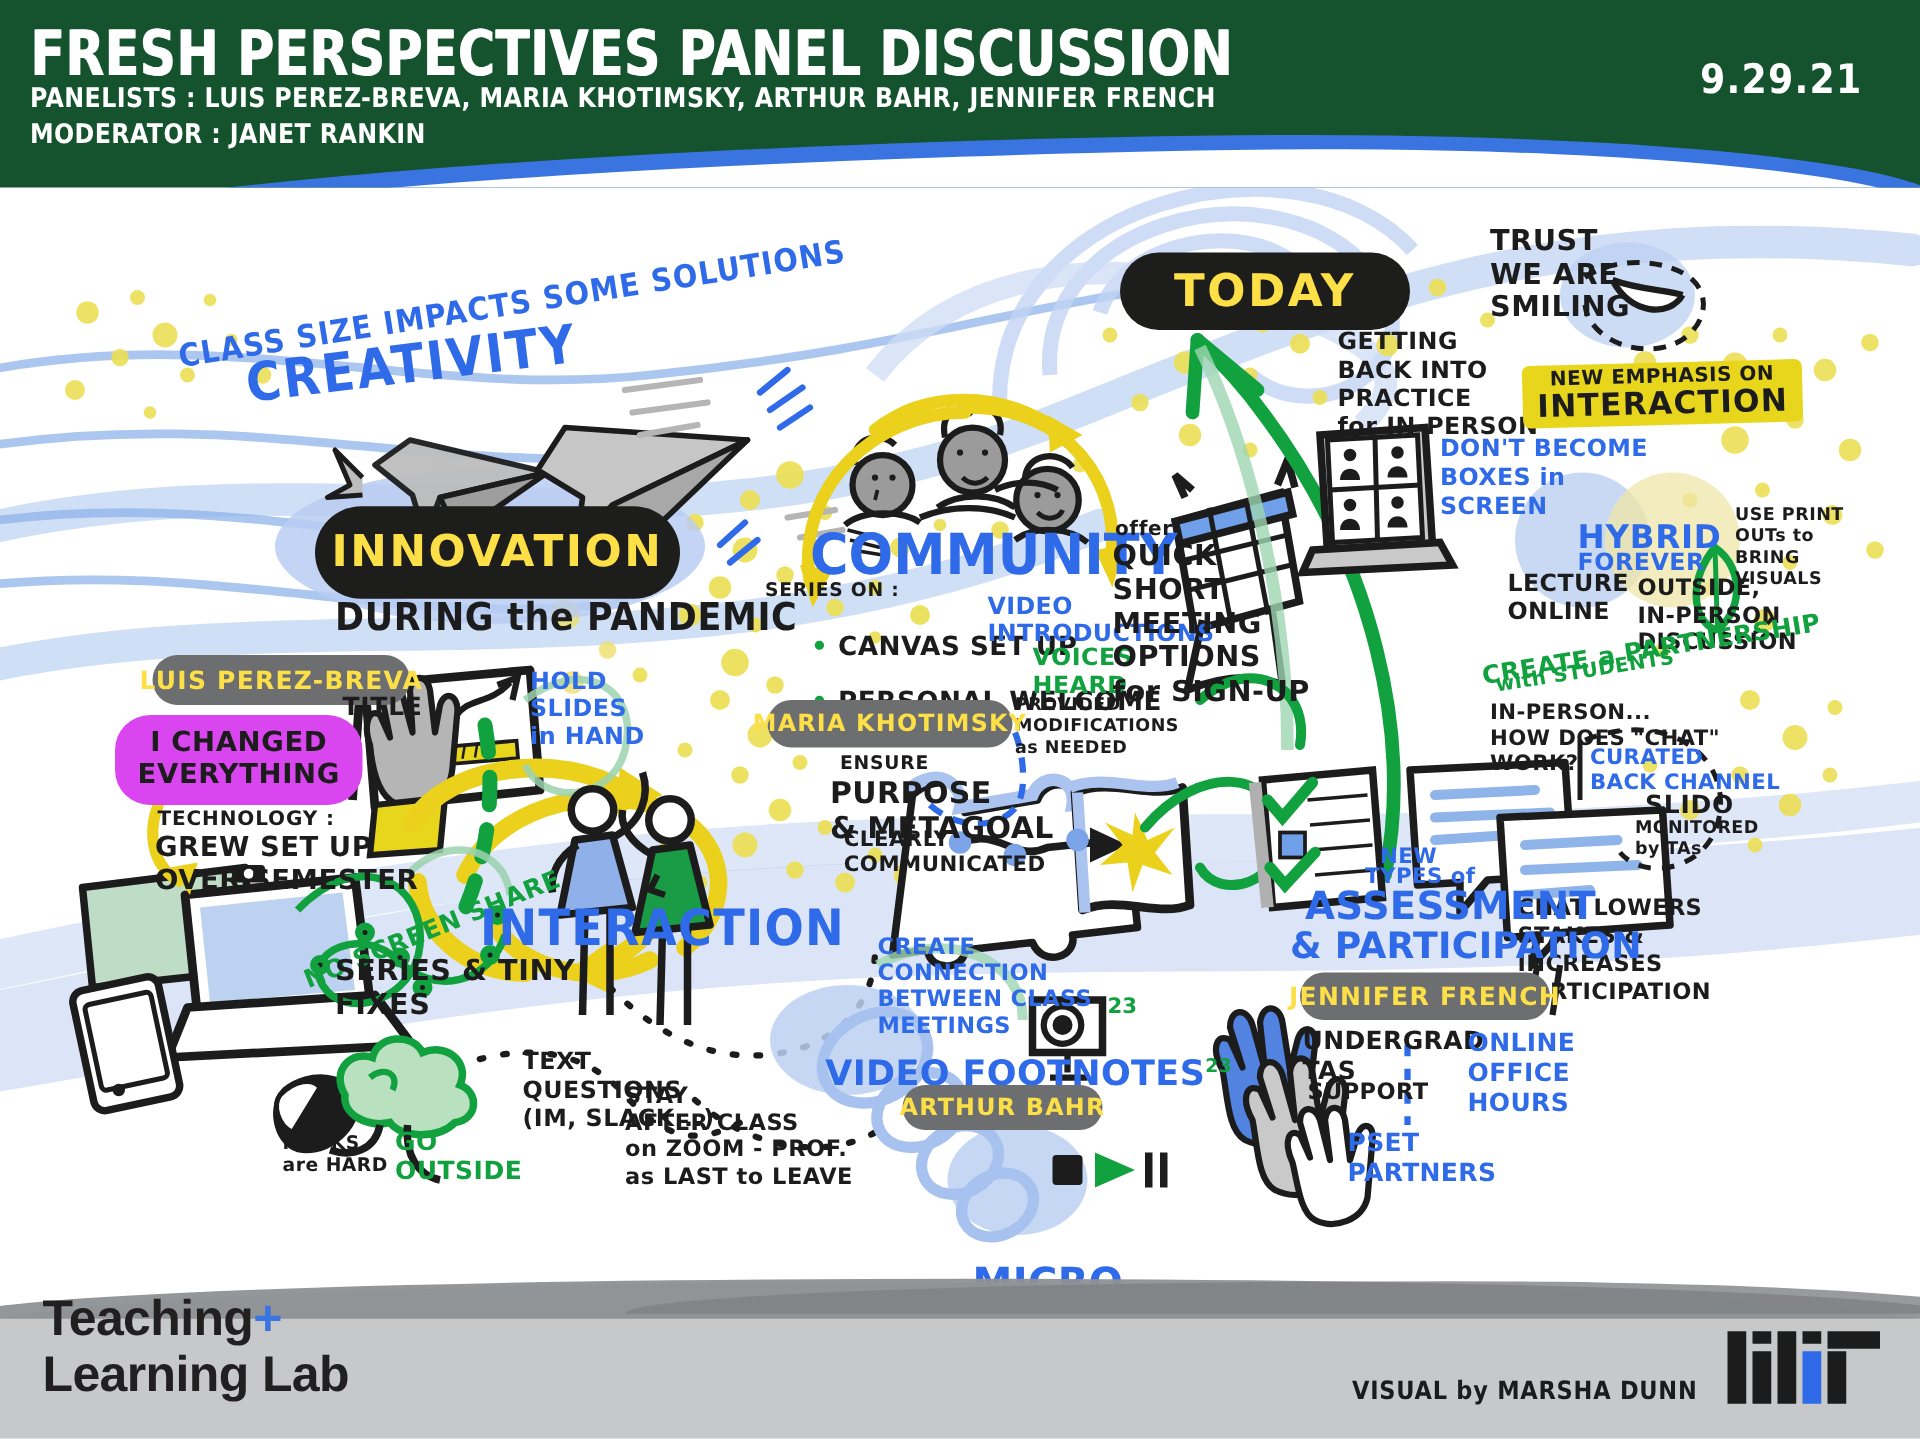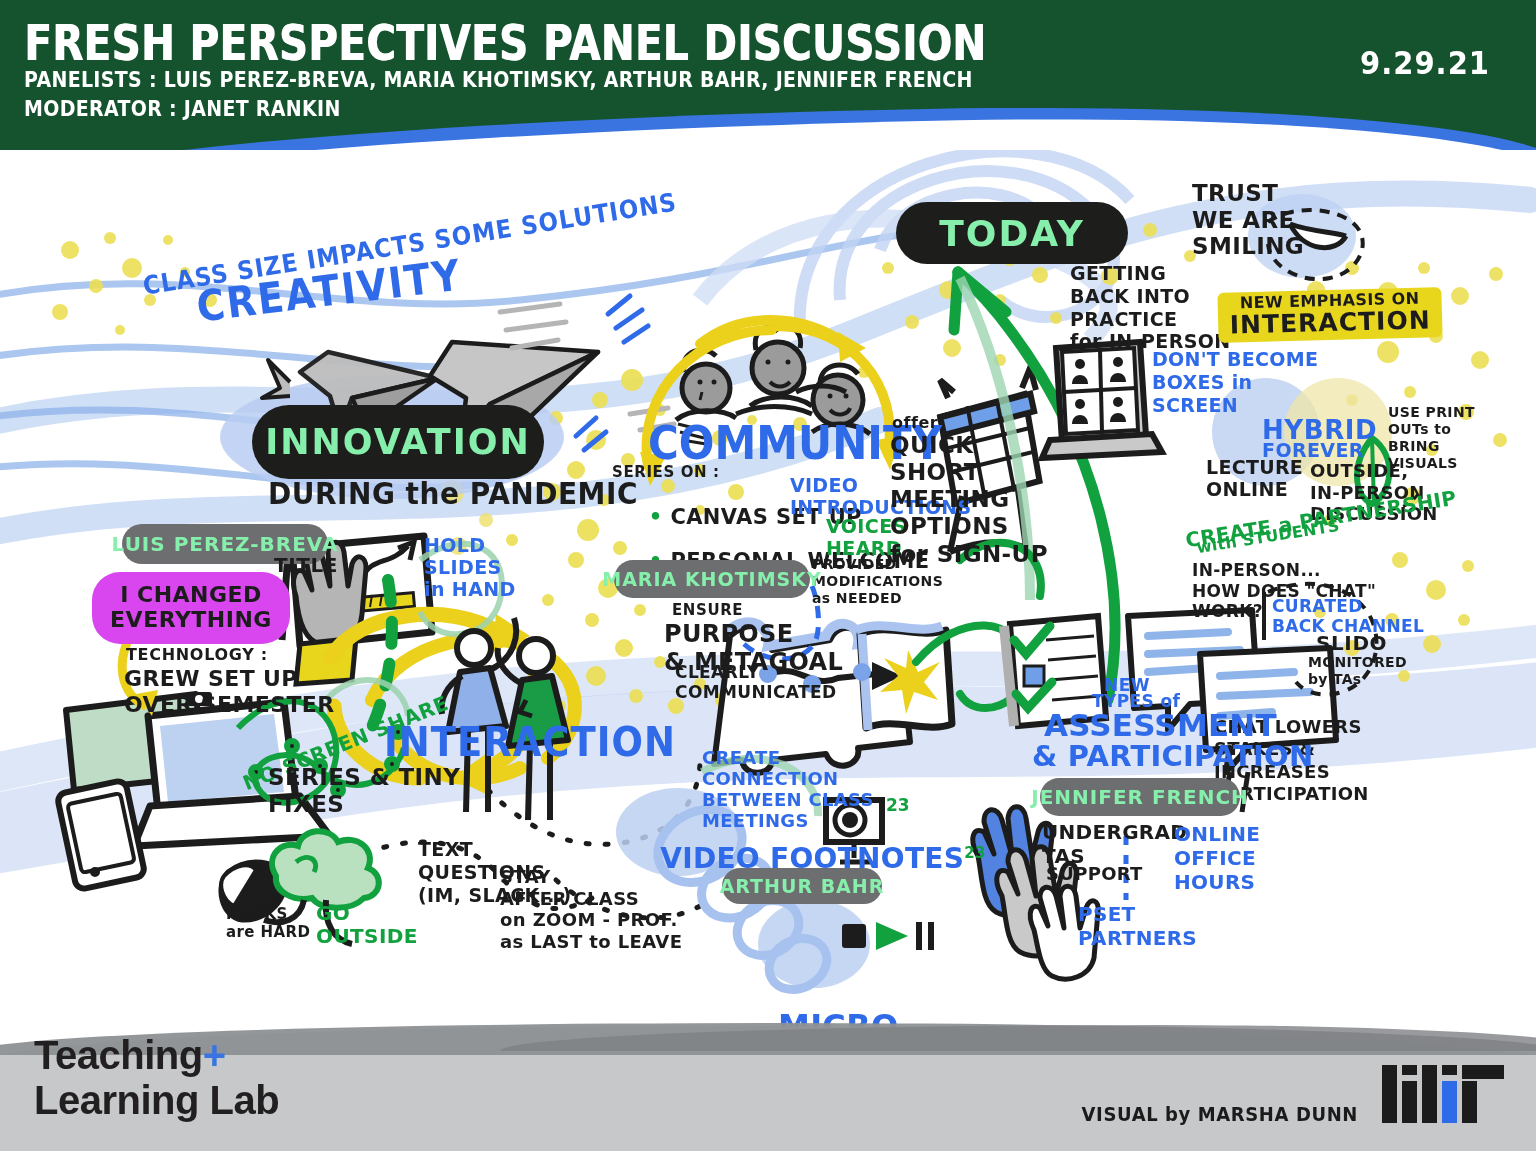--- a/index.html
+++ b/index.html
@@ -80,21 +80,21 @@
 
   
   .t{position:absolute;white-space:pre;line-height:1.12;font-weight:bold;}
   .blk{color:#1c1c1c;}
   .blu{color:#2f6ae8;}
   .grn{color:#11a13e;}
 
   
   .pill{
     position:absolute;border-radius:40px;display:flex;align-items:center;justify-content:center;
-    color:#86efac;font-weight:bold;white-space:nowrap;letter-spacing:1px;
+    color:#fde047;font-weight:bold;white-space:nowrap;letter-spacing:1px;
   }
   .pill-black{background:#1d1d1b;}
   .pill-grey{background:#6d6e70;}
   .hl-yellow{
     position:absolute;background:#e8d61d;border-radius:6px;
     display:flex;flex-direction:column;align-items:center;justify-content:center;
     color:#1c1c1c;font-weight:bold;line-height:1.06;
   }
   .bubble-yellow{
     position:absolute;background:#d946ef;border-radius:28px;

